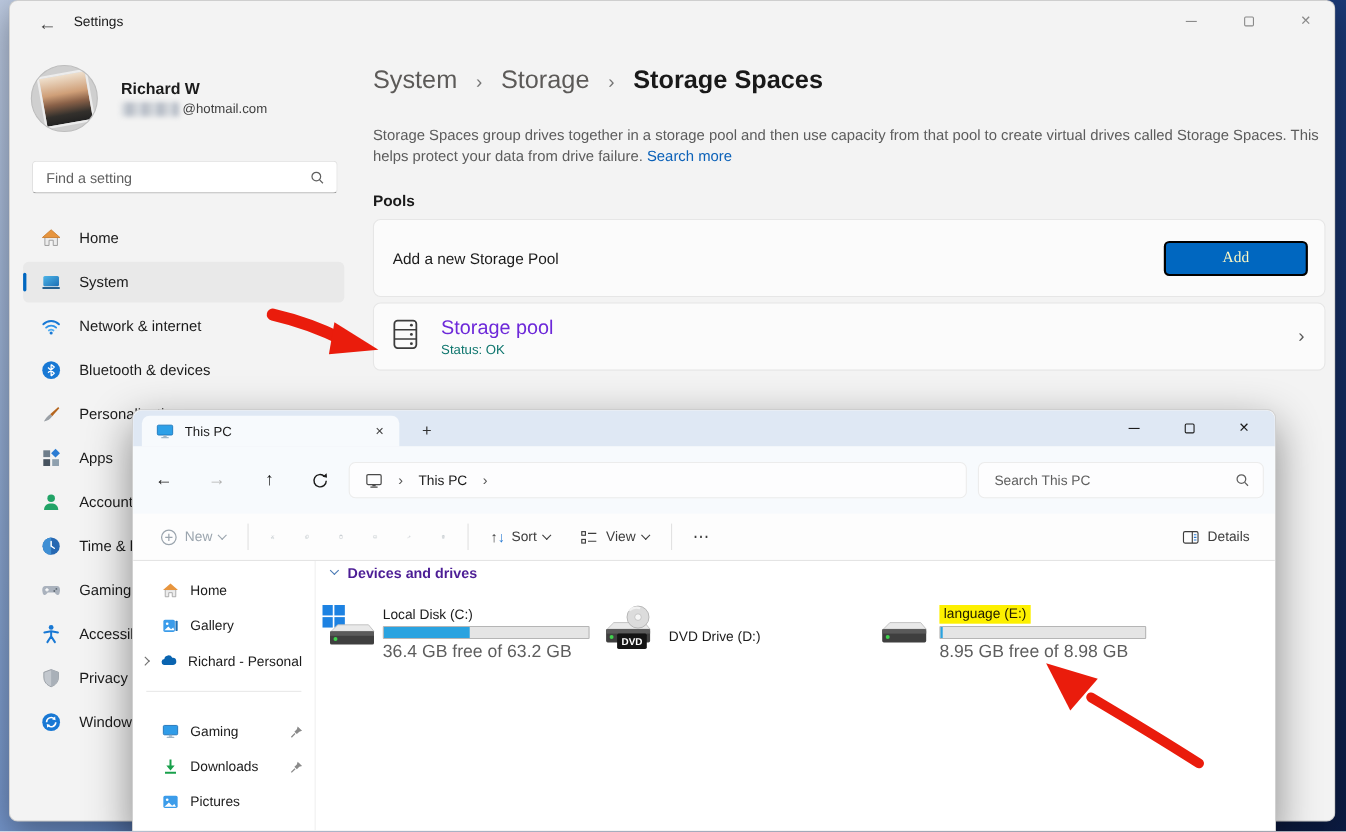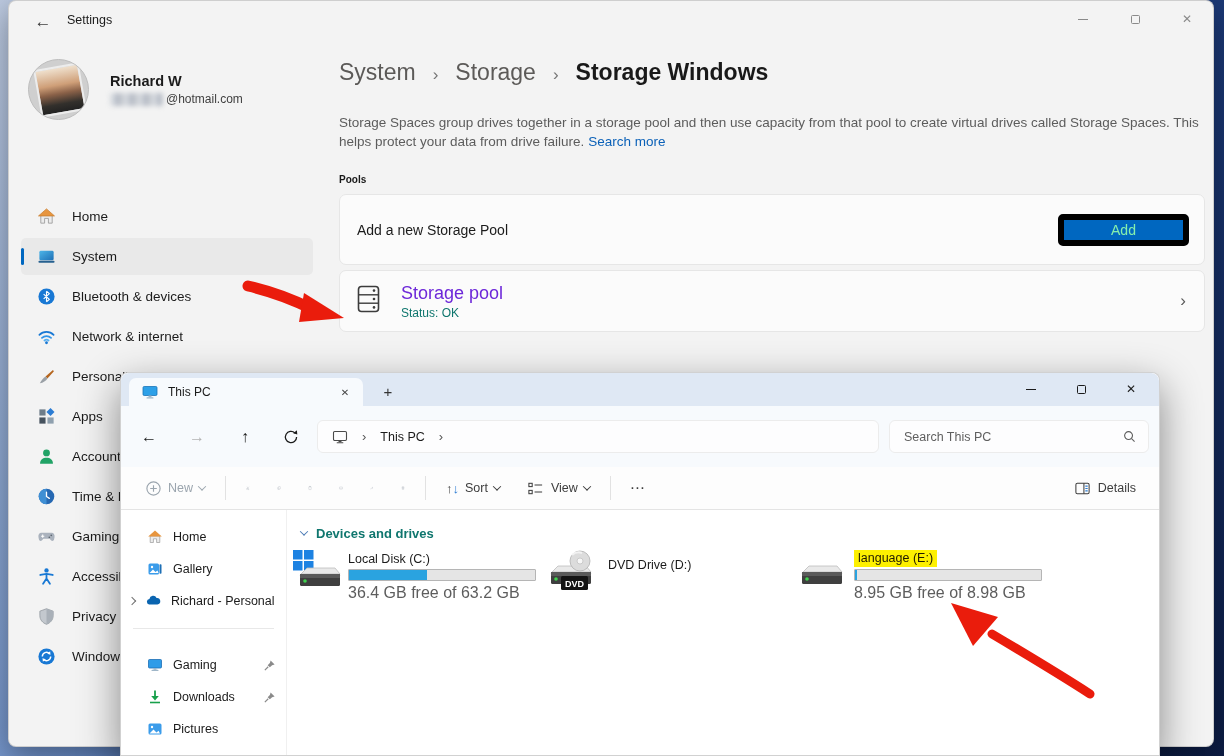--- a/index.html
+++ b/index.html
@@ -43,25 +43,25 @@
   .nav-item.selected{ background:#e9e9e9; }
   .acc-bar{ position:absolute; left:0; top:10px; width:3px; height:17px; border-radius:2px; background:#0067c0; }
   .nav-ico{ width:20px; height:20px; display:flex; align-items:center; justify-content:center; flex:0 0 20px;}
 
   .s-main{ position:absolute; left:330px; top:58px; width:866px; }
   .crumbs{ display:flex; align-items:baseline; gap:17px; font-size:23px; color:#5c5a58; }
   .crumb-sep{ font-size:17px; color:#757575; }
   .crumb-current{ color:#191919; font-weight:700; }
   .desc{ margin-top:27px; font-size:13.5px; line-height:19px; color:#5c5c5c; width:866px; }
   .learn{ color:#0b61b8; text-decoration:none; }
-  .pools-h{ margin-top:23px; font-size:10px; font-weight:700; color:#1a1a1a; }
+  .pools-h{ margin-top:23px; font-size:14px; font-weight:700; color:#1a1a1a; }
   .card{ margin-top:9px; background:#fbfbfb; border:1px solid #e6e6e6; border-radius:7px; display:flex; align-items:center; }
   .card-add{ height:71px; padding:0 15px 0 17px; justify-content:space-between; }
   .card-add-label{ font-size:14px; color:#1b1b1b; }
-  .btn-add{ width:131px; height:32px; background:#0067c0; color:#86efac; font-size:14px; border:6px solid #000000; border-radius:5px; display:flex; align-items:center; justify-content:center; font-family:Liberation Sans, sans-serif;}
+  .btn-add{ width:131px; height:32px; background:#0067c0; color:#fef9c3; font-size:14px; border:2px solid #000000; border-radius:5px; display:flex; align-items:center; justify-content:center; font-family:Liberation Serif, serif;}
   .card-pool{ margin-top:5px; height:62px; padding:0 18px 0 17px; gap:21px; }
   .pool-texts{ flex:1; }
   .pool-title{ font-size:18px; color:#6d28d9; }
   .pool-status{ font-size:12px; color:#0f766e; margin-top:2px; }
   .pool-chev{ font-size:17px; color:#5a5a5a; }
 
   
   .explorer-window{ position:absolute; left:120px; top:372px; width:1040px; height:384px;
     background:#fff; border-radius:8px 8px 0 0; border:1px solid rgba(0,0,0,.18);
     box-shadow:0 14px 40px rgba(0,0,0,.45); z-index:2; overflow:hidden; }
@@ -99,31 +99,31 @@
   .exp-body{ display:flex; height:247px; background:#fff; }
   .exp-side{ width:166px; padding-top:11px; border-right:1px solid #f0f0f0; }
   .exp-item{ height:32px; display:flex; align-items:center; gap:10px; padding:0 10px 0 26px; font-size:12.5px; color:#1b1b1b; }
   .exp-item.expandable{ padding-left:8px;text-align:center; }
   .exp-item .exp-chev{ color:#707070; }
   .exp-item .pin{ margin-left:auto; display:flex; }
   .exp-divider{ border-top:1px solid #e8e8e8; margin:11px 12px 20px 12px; }
   .ico16{ width:16px; height:16px; flex:0 0 16px; display:flex; }
 
   .exp-content{ position:relative; flex:1; }
-  .group-h{ position:absolute; left:14px; top:16px; display:flex; align-items:center; gap:9px; font-size:13px; font-weight:700; color:#0f766e; }
+  .group-h{ position:absolute; left:14px; top:3px; display:flex; align-items:center; gap:9px; font-size:13px; font-weight:700; color:#4c1d95; }
   .group-h .chev-down{ color:#4a7ab5; margin-top:-2px;}
   .drive{ position:absolute; top:40px; display:flex; gap:7px; }
   .drive-c{ left:6px; } .drive-d{ left:262px; } .drive-e{ left:512px; }
   .drv-ico{ width:48px; display:flex; align-items:flex-start; }
   .drv-name{ font-size:12.5px; color:#1b1b1b; height:17px; display:flex; align-items:center;}
   .drv-name .hl{ background:#fdf000; color:#201a00; padding:1px 4px 2px 4px; }
   .drv-bar{ width:188px; height:12px; background:#e5e5e5; border:1px solid #b5b5b5; border-radius:1px; margin:2px 0 3px 0; }
   .drv-fill{ height:100%; background:#2aa3e0; }
   .drv-free{ font-size:16px; color:#5d5d5d; }
-  .dvd-label{ margin-top:6px; }
+  .dvd-label{ margin-top:20px; }
 
   .annot{ position:absolute; z-index:3; pointer-events:none; }
 </style>
 </head>
 <body>
 
 <div class="desktop">
 
   <div class="settings-window">
     <div class="s-titlebar">
@@ -146,20 +146,29 @@
         </div>
       <div class="pr-text">
         <div class="pr-name">Richard W</div>
         <div class="pr-email">
           <span class="blur"></span>
           <span>@hotmail.com</span>
         </div>
       </div>
     </div>
 
+    <div class="find">
+      <input readonly="" placeholder="Find a setting" style="">
+      <span class="mag">
+        <svg width="15" height="15" viewBox="0 0 16 16">
+            <circle cx="7" cy="7" r="4.2" fill="none" stroke="#5f5f5f" stroke-width="1.2"></circle>
+            <line x1="10.2" y1="10.2" x2="13.4" y2="13.4" stroke="#5f5f5f" stroke-width="1.2"></line>
+          </svg>
+      </span>
+    </div>
 
     <div class="s-nav">
       <div class="nav-item">
         <span class="nav-ico">
           <svg width="19" height="19" viewBox="0 0 20 20">
               <path d="M4 9 H16 V17 H12 V12 H8 V17 H4 Z" fill="#ececec" stroke="#9a9a9a" stroke-width=".9"></path>
               <path d="M10 2 L18.4 9.4 H1.6 Z" fill="#e7953e" stroke="#c97d2e" stroke-width=".8"></path>
             </svg>
         </span>
         <span class="nav-label">Home</span>
@@ -176,36 +185,36 @@
               </defs>
               <rect x="2.5" y="4" width="15" height="10" rx="1.5" fill="url(#lg1)"></rect>
               <rect x="1.5" y="14.6" width="17" height="2" rx="1" fill="#26608f"></rect>
             </svg>
         </span>
         <span class="nav-label">System</span>
       </div>
       <div class="nav-item">
         <span class="nav-ico">
           <svg width="19" height="19" viewBox="0 0 20 20">
-              <circle cx="10" cy="10" r="8.5" fill="#1878d4"></circle>
-              <path d="M10 4.5 V15.5 M10 4.5 L13 7 L7 12.5 M10 15.5 L13 13 L7 7.5" fill="none" stroke="#fff" stroke-width="1.2" stroke-linejoin="round"></path>
-            </svg>
-        </span>
-        <span class="nav-label">Bluetooth &amp; devices</span>
-      </div>
-      <div class="nav-item">
-        <span class="nav-ico">
-          <svg width="19" height="19" viewBox="0 0 20 20">
               <path d="M2.5 8.2 a10.5 10.5 0 0 1 15 0" fill="none" stroke="#1878d4" stroke-width="1.8" stroke-linecap="round"></path>
               <path d="M5.2 11.4 a7 7 0 0 1 9.6 0" fill="none" stroke="#2f93e8" stroke-width="1.8" stroke-linecap="round"></path>
               <path d="M7.8 14.2 a3.6 3.6 0 0 1 4.4 0" fill="none" stroke="#55aff2" stroke-width="1.8" stroke-linecap="round"></path>
               <circle cx="10" cy="16.6" r="1.5" fill="#1878d4"></circle>
             </svg>
         </span>
         <span class="nav-label">Network &amp; internet</span>
+      </div>
+      <div class="nav-item">
+        <span class="nav-ico">
+          <svg width="19" height="19" viewBox="0 0 20 20">
+              <circle cx="10" cy="10" r="8.5" fill="#1878d4"></circle>
+              <path d="M10 4.5 V15.5 M10 4.5 L13 7 L7 12.5 M10 15.5 L13 13 L7 7.5" fill="none" stroke="#fff" stroke-width="1.2" stroke-linejoin="round"></path>
+            </svg>
+        </span>
+        <span class="nav-label">Bluetooth &amp; devices</span>
       </div>
       <div class="nav-item">
         <span class="nav-ico">
           <svg width="19" height="19" viewBox="0 0 20 20">
               <path d="M16.8 3.2 L9 10 L11 12 L17.8 4.4 Z" fill="#b5651d"></path>
               <path d="M9 10 L11 12 C9.5 14.5 6.5 16.5 3 17 C4.5 14.5 6.5 11.5 9 10 Z" fill="#9aa0a6"></path>
             </svg>
         </span>
         <span class="nav-label">Personalization</span>
       </div>
@@ -281,21 +290,21 @@
         <span class="nav-label">Windows Update</span>
       </div>
     </div>
 
     <div class="s-main">
       <div class="crumbs">
         <span class="crumb">System</span>
         <span class="crumb-sep">›</span>
         <span class="crumb">Storage</span>
         <span class="crumb-sep">›</span>
-        <span class="crumb-current">Storage Windows</span>
+        <span class="crumb-current">Storage Spaces</span>
       </div>
       <p class="desc"><span>Storage Spaces group drives together in a storage pool and then use capacity from that pool to create virtual drives called Storage Spaces. This helps protect your data from drive failure.</span>
         <a href="#" class="learn">Search more</a></p>
 
       <div class="pools-h">Pools</div>
 
       <div class="card card-add">
         <span class="card-add-label">Add a new Storage Pool</span>
         <button class="btn-add">Add</button>
       </div>

